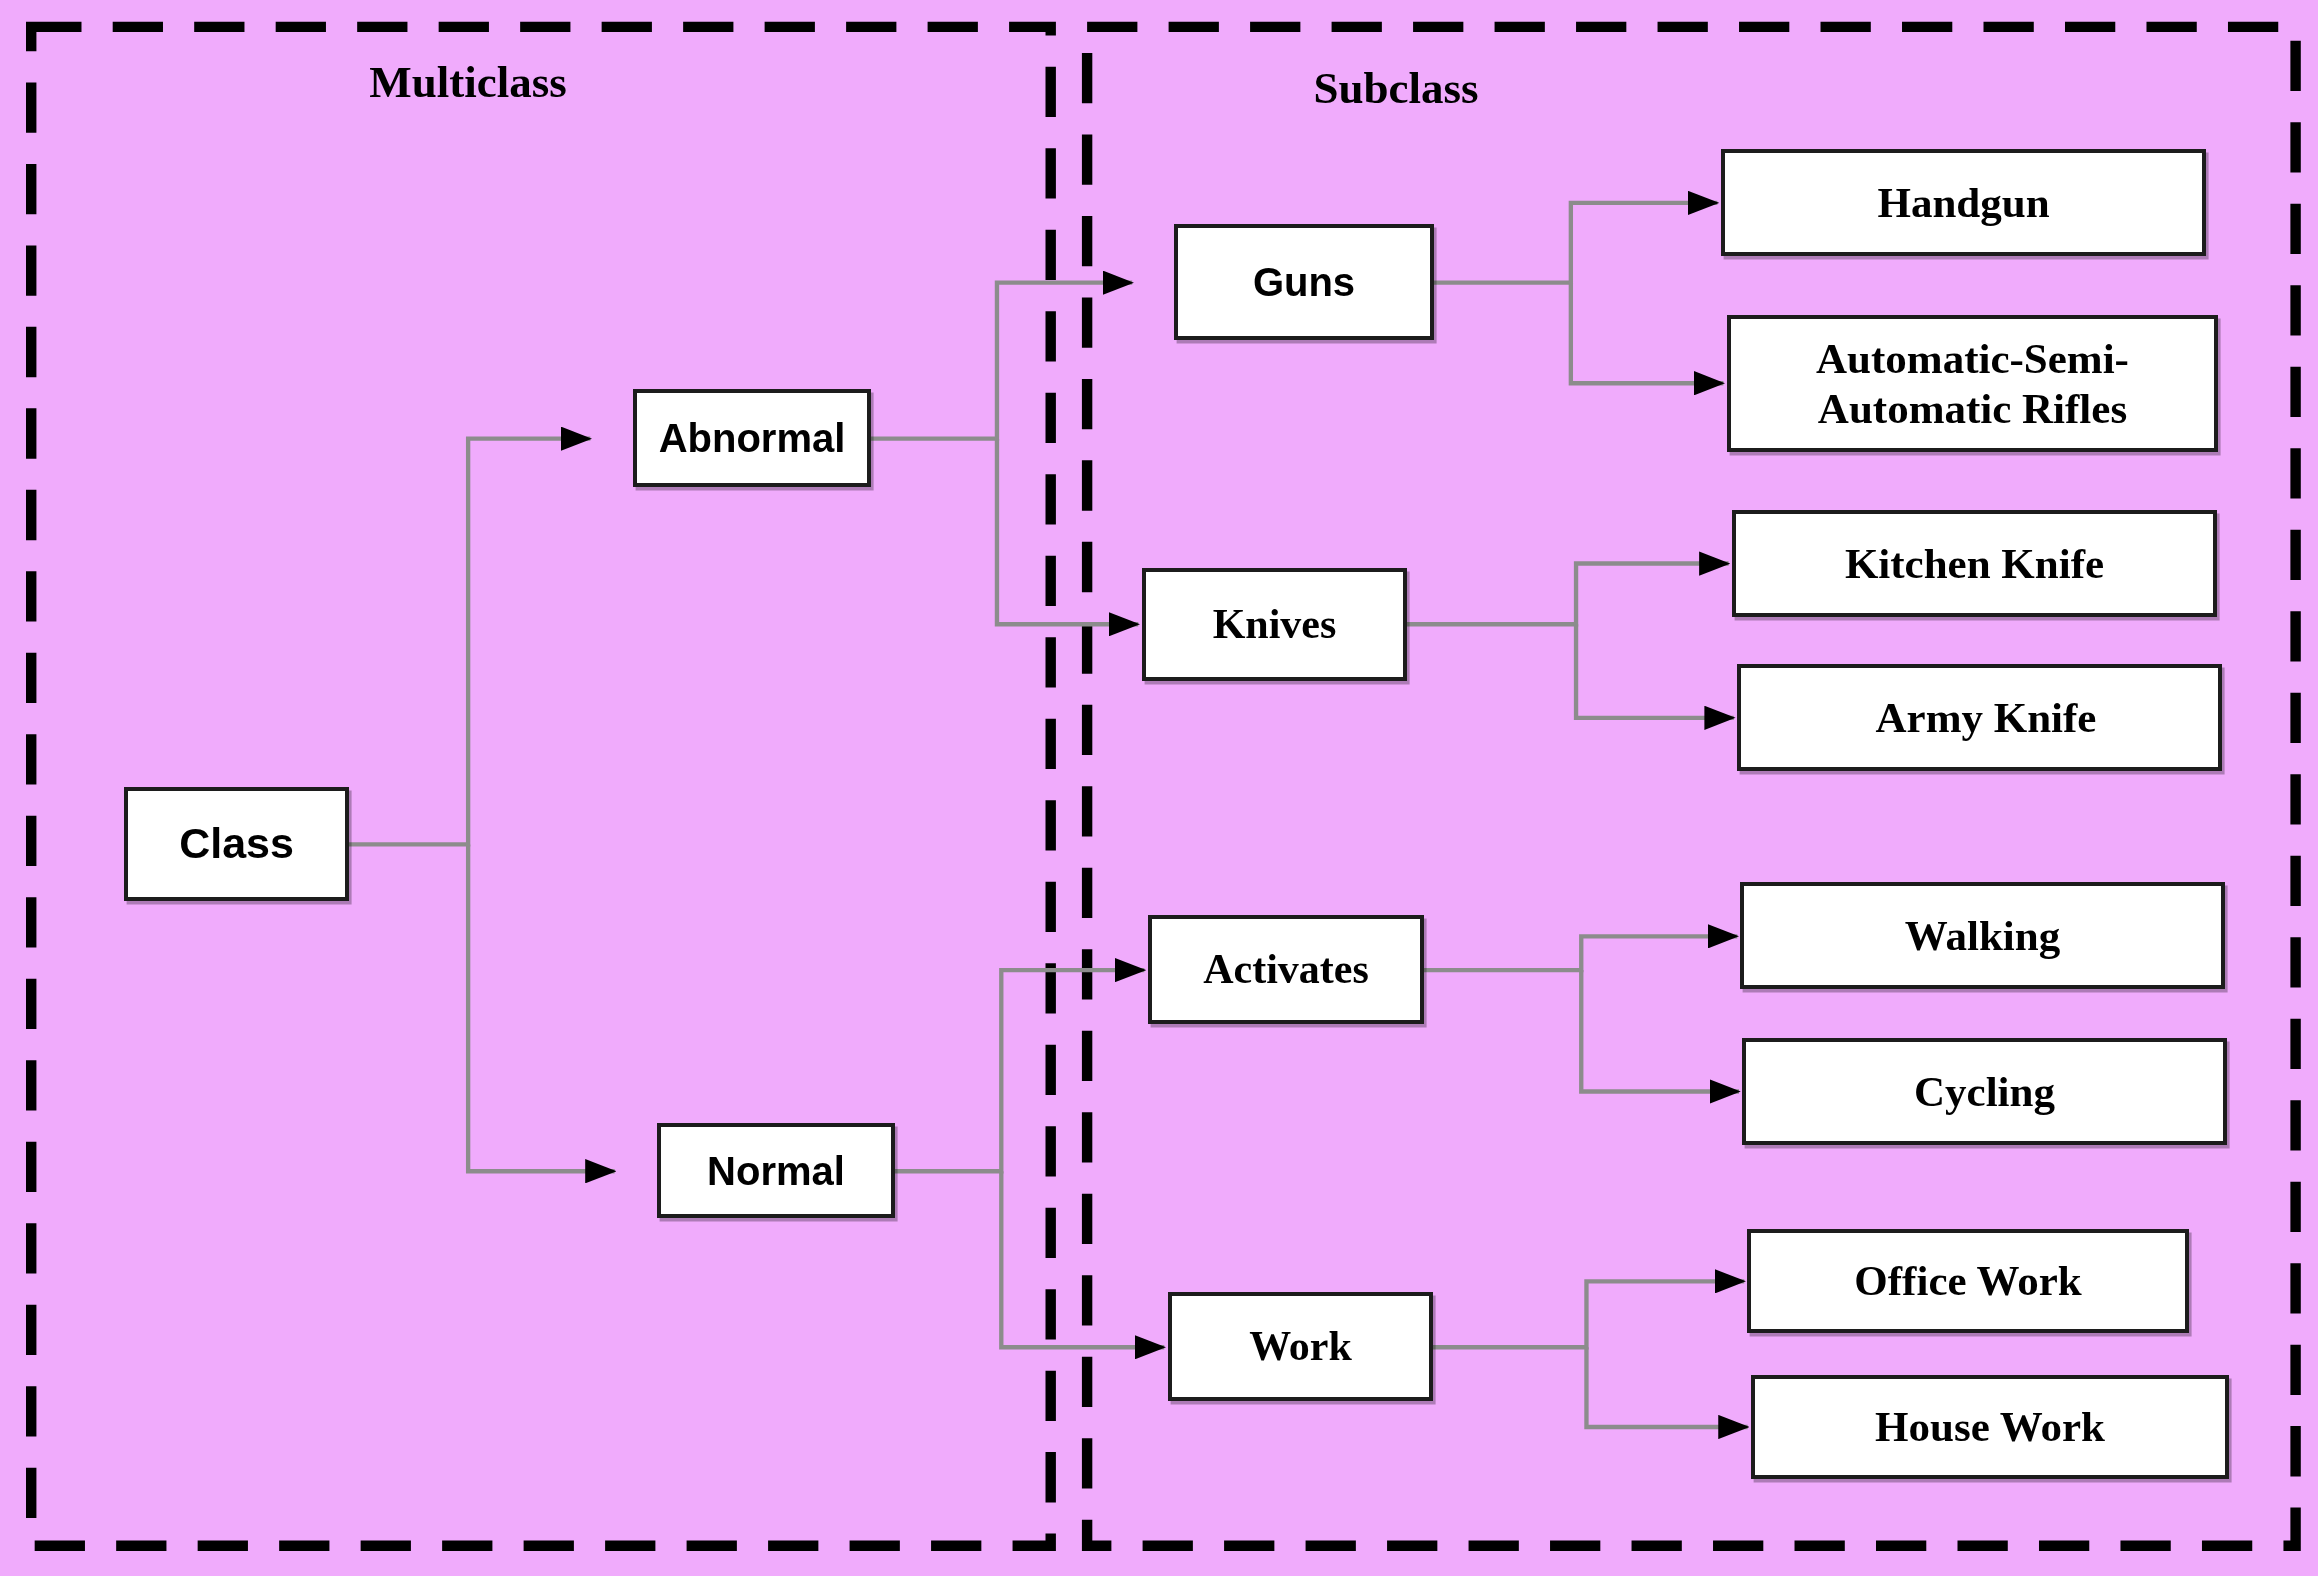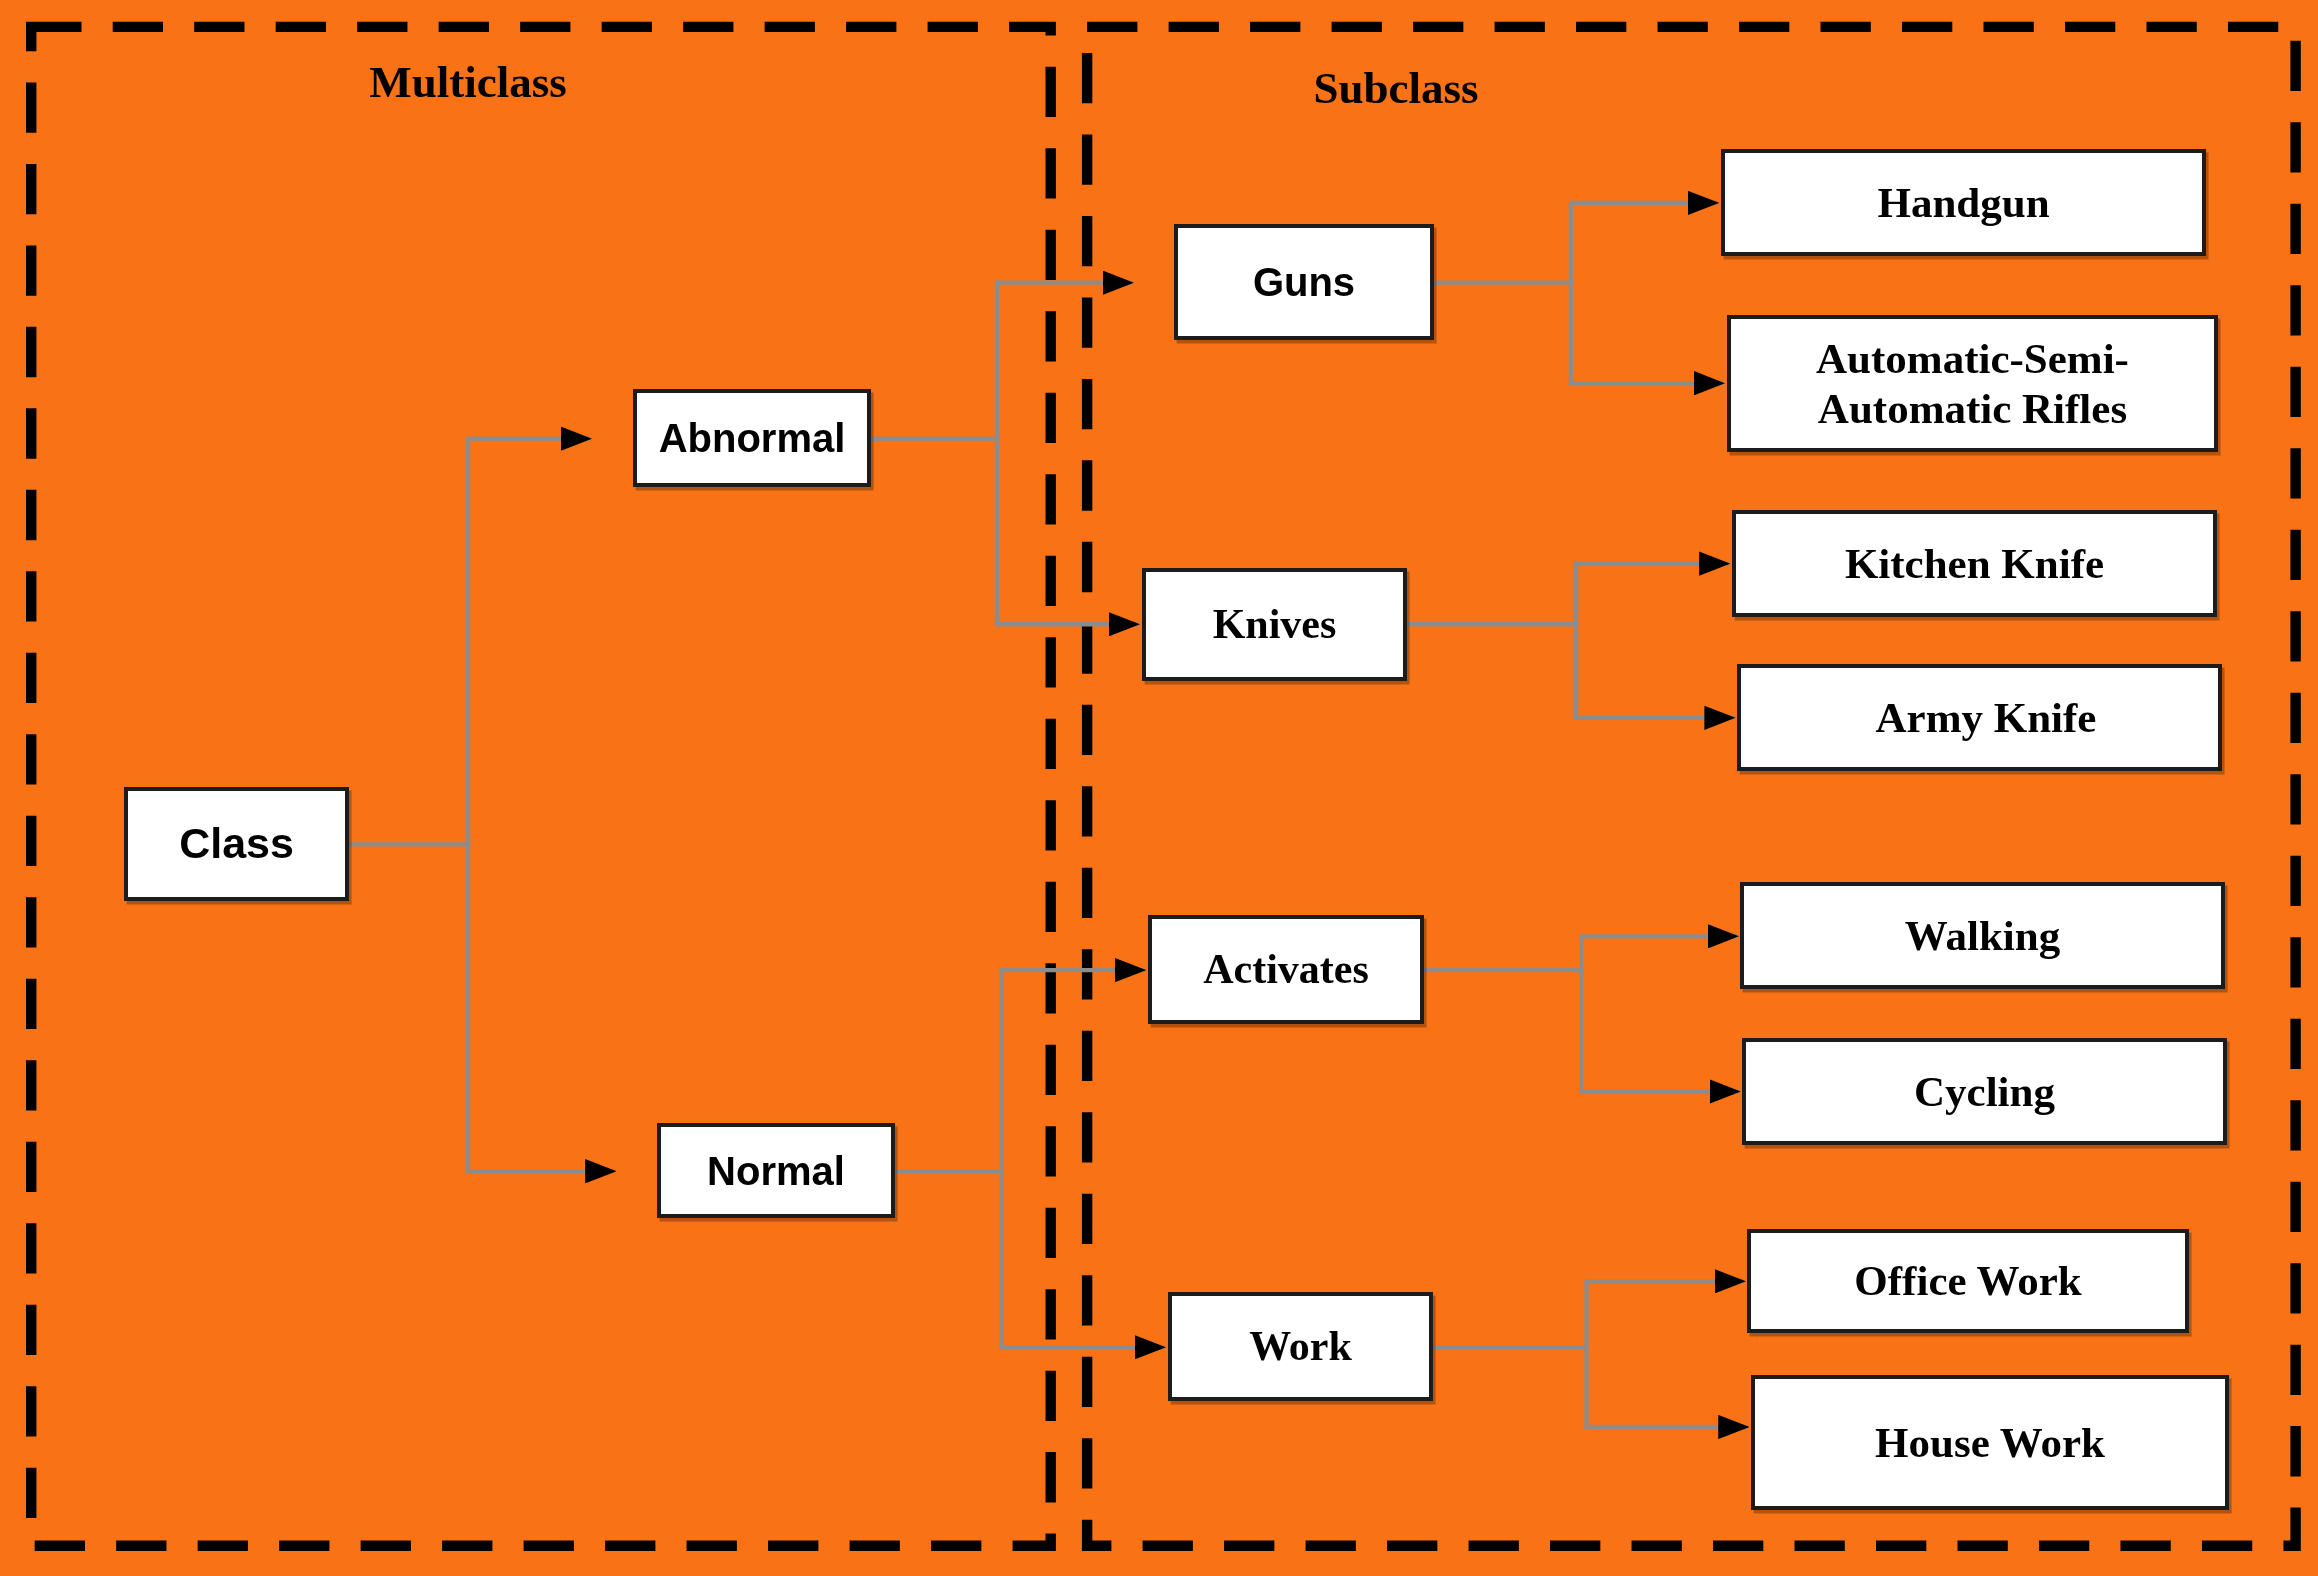--- a/index.html
+++ b/index.html
@@ -4,21 +4,21 @@
 <style>
   html, body {
     margin: 0;
     padding: 0;
     background: #ffffff;
   }
   #canvas {
     position: relative;
     width: 2319px;
     height: 1577px;
-    background: #f97316;
+    background: #f0abfc;
     overflow: hidden;
   }
   #wires {
     position: absolute;
     left: 0;
     top: 0;
     width: 2319px;
     height: 1577px;
   }
   .panel-title {
@@ -109,16 +109,16 @@
       <span>Automatic-Semi-</span><br>
       <span>Automatic Rifles</span>
     </div>
   </div>
 
   <div class="node serif" style="left:1732px; top:510px; width:485px; height:107px; font-size:43px;">Kitchen Knife</div>
   <div class="node serif" style="left:1737px; top:664px; width:485px; height:107px; font-size:43px;padding-left:13px;">Army Knife</div>
   <div class="node serif" style="left:1740px; top:882px; width:485px; height:107px; font-size:43px;">Walking</div>
   <div class="node serif" style="left:1742px; top:1038px; width:485px; height:107px; font-size:43px;">Cycling</div>
   <div class="node serif" style="left:1747px; top:1229px; width:442px; height:104px; font-size:43px;">Office Work</div>
-  <div class="node serif" style="left:1751px; top:1375px; width:478px; height:135px; font-size:43px;">House Work</div>
+  <div class="node serif" style="left:1751px; top:1375px; width:478px; height:104px; font-size:43px;">House Work</div>
 
 </div>
 
 
 </body></html>

